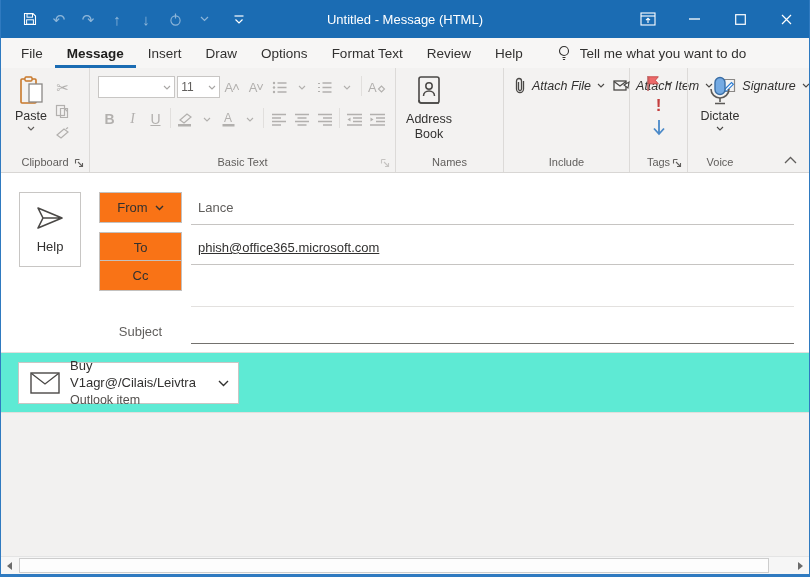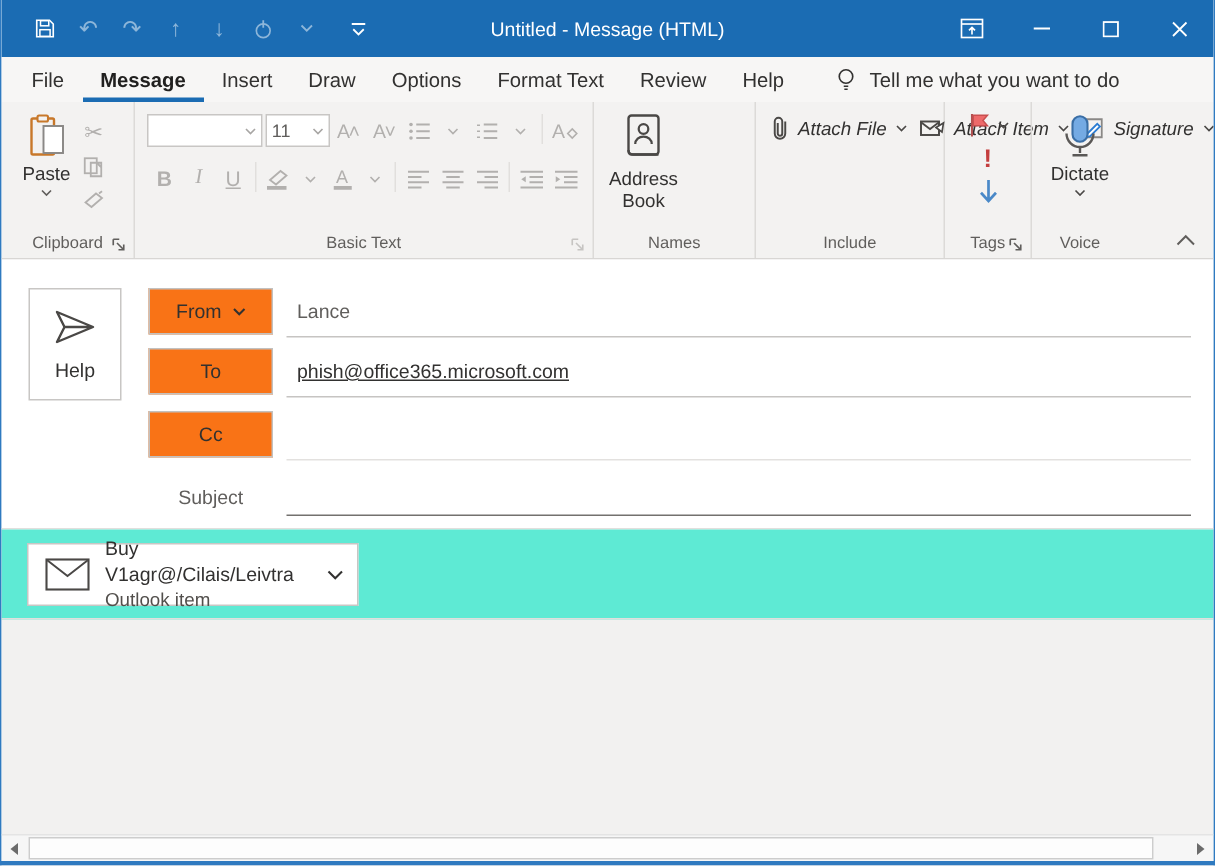--- a/index.html
+++ b/index.html
@@ -477,21 +477,21 @@
     </div>
     <div class="value v-from">Lance</div>
     <div class="fline l1"></div>
 
     <div class="fieldbtn" style="top:59px;">
       <span>To</span>
     </div>
     <div class="value v-to">phish@office365.microsoft.com</div>
     <div class="fline l2"></div>
 
-    <div class="fieldbtn" style="top:101px;justify-content:center;">
+    <div class="fieldbtn" style="top:87px;justify-content:center;">
       <span>Cc</span>
     </div>
     <div class="fline l3"></div>
 
     <div class="subject-label">Subject</div>
     <div class="fline l-subject"></div>
   </div>
 
   <div class="attach-strip">
     <div class="attach-card">

